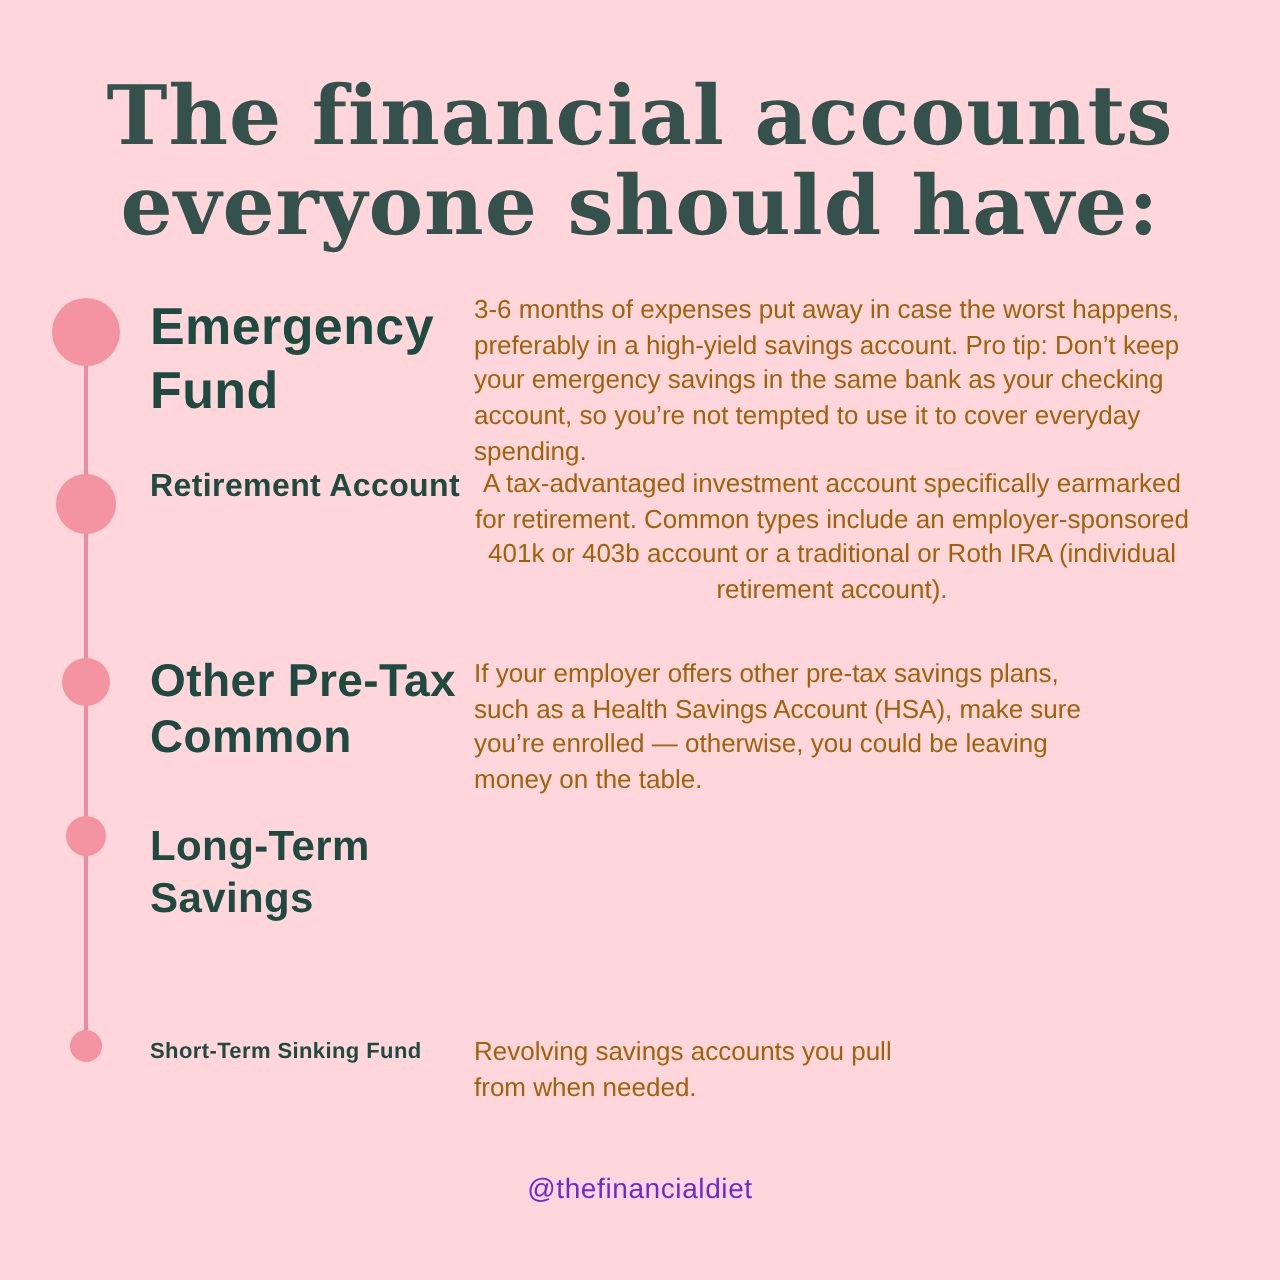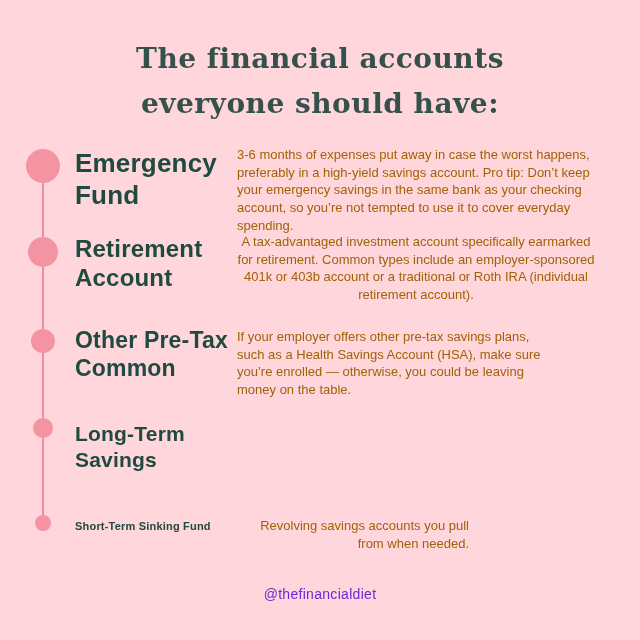--- a/index.html
+++ b/index.html
@@ -17,21 +17,21 @@
   }
   .title {
     position: absolute;
     top: 36px;
     left: 0;
     width: 100%;
     margin: 0;
     text-align: center;
     font-family: "DejaVu Serif", serif;
     font-weight: 600;
-    font-size: 28px;
+    font-size: 41px;
     line-height: 45px;
     color: #35514b;
     letter-spacing: 0.5px;
   }
   .timeline-line {
     position: absolute;
     left: 42px;
     top: 166px;
     width: 1.5px;
     height: 357px;
@@ -64,37 +64,37 @@
     line-height: 1.36;
     color: #a16207;
   }
   .row1 { top: 146px; }
   .row1 .bullet { left: 26px; top: 3px;  width: 34px; height: 34px; }
   .row1 .heading { font-size: 26px; }
   .row1 .desc { width: 362px; }
 
   .row2 { top: 232px; }
   .row2 .bullet { left: 28px; top: 5px;  width: 30px; height: 30px; }
-  .row2 .heading { font-size: 24px; }
+  .row2 .heading { font-size: 16px; }
   .row2 .desc { top: 1px; width: 358px; text-align: center; }
 
   .row3 { top: 324px; }
   .row3 .bullet { left: 31px; top: 5px;  width: 24px; height: 24px; }
   .row3 .heading { font-size: 23px; }
   .row3 .desc { top: 4px; width: 322px; }
 
-  .row4 { top: 418px; }
+  .row4 { top: 408px; }
   .row4 .bullet { left: 33px; top: 0px;  width: 20px; height: 20px; }
   .row4 .heading { font-size: 21px; top: 3px; }
   .row4 .desc { top: 5px; width: 296px; }
 
   .row5 { top: 512px; }
   .row5 .bullet { left: 35px; top: 3px;  width: 16px; height: 16px; }
   .row5 .heading { font-size: 11px; top: 8px; width: 145px; }
-  .row5 .desc { top: 5px; width: 232px; text-align: right; }
+  .row5 .desc { top: 5px; width: 232px; }
 
   .footer {
     position: absolute;
     left: 0;
     bottom: 38px;
     width: 100%;
     text-align: center;
     font-size: 14px;
     font-weight: 500;
     letter-spacing: 0.3px;

